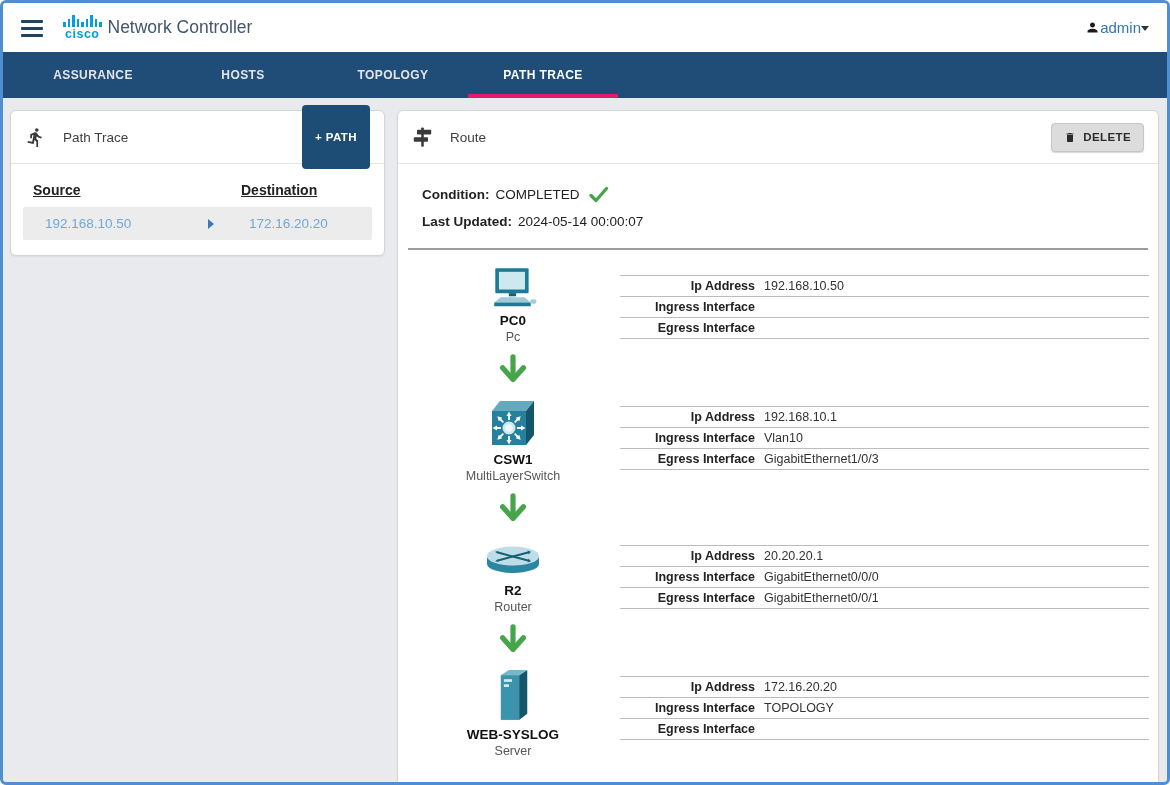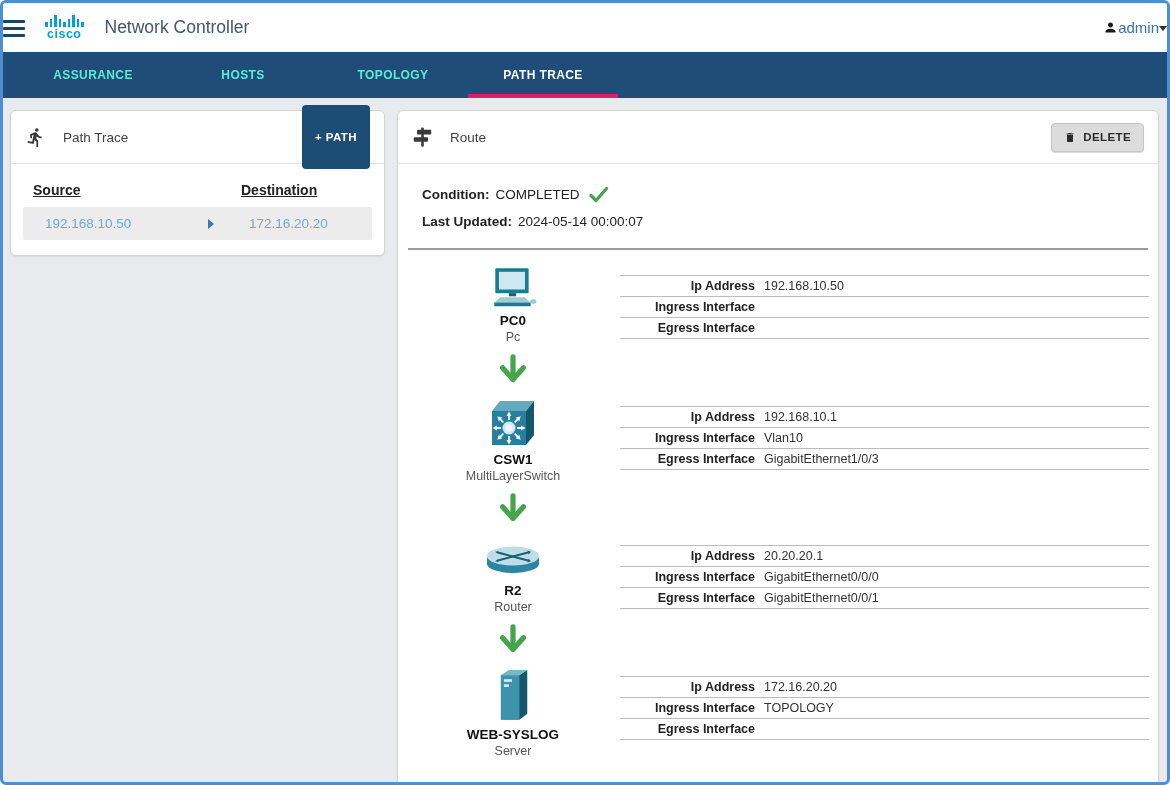--- a/index.html
+++ b/index.html
@@ -6,41 +6,41 @@
   html,body { background:#fff; }
   body { font-family:"Liberation Sans", sans-serif; }
   .screen {
     position:relative; width:1170px; height:785px;
     border:3px solid #4e8ed1; border-radius:6px; overflow:hidden;
     background:#e9eaed;
   }
   
   .app-header {
     position:absolute; top:0; left:0; right:0; height:49px;
-    background:#fff; display:flex; align-items:center; padding:0 0;
+    background:#fff; display:flex; align-items:center; padding:0 18px;
   }
   .hamburger { width:22px; cursor:pointer; margin-top:1px; }
   .hamburger div { height:3px; background:#1e4464; margin:4px 0; border-radius:1px; }
   .cisco-logo { margin-left:20px; display:flex; flex-direction:column; align-items:center; line-height:1; }
   .cisco-bars { display:flex; align-items:flex-end; height:13px; gap:2px; }
   .cisco-bars i { display:block; width:2.5px; background:#049fd9; }
   .cisco-word { color:#049fd9; font-weight:bold; font-size:12.5px; letter-spacing:.5px; margin-top:1px; }
-  .app-title { margin-left:21px; font-size:17.5px; color:#44566e; }
+  .app-title { margin-left:6px; font-size:17.5px; color:#44566e; }
   .header-spacer { flex:1; }
   .user-menu { display:flex; align-items:center; cursor:pointer; }
   .user-name { color:#3474ae; font-size:15px; }
   .caret-down { width:0; height:0; border-left:4.5px solid transparent; border-right:4.5px solid transparent; border-top:5px solid #333; margin-top:2px; }
   
   .nav-bar {
     position:absolute; top:49px; left:0; right:0; height:46px;
     background:#204d78; display:flex; padding-left:15px;
   }
   .nav-tab {
     width:150px; position:relative; display:flex; align-items:center; justify-content:center;
-    color:#5eead4; font-size:12px; font-weight:bold; letter-spacing:.4px; cursor:pointer;
+    color:#e5e5e5; font-size:12px; font-weight:bold; letter-spacing:.4px; cursor:pointer;
   }
   .nav-tab.active { color:#fff; }
   .nav-tab.active::after {
     content:""; position:absolute; left:0; right:0; bottom:0; height:4px; background:#e31c65;
   }
   
   .content { position:absolute; top:95px; left:0; right:0; bottom:0; }
   .card {
     position:absolute; background:#fff; border:1px solid #d5d5d5; border-radius:6px;
     box-shadow:0 1px 2px rgba(0,0,0,.07);

